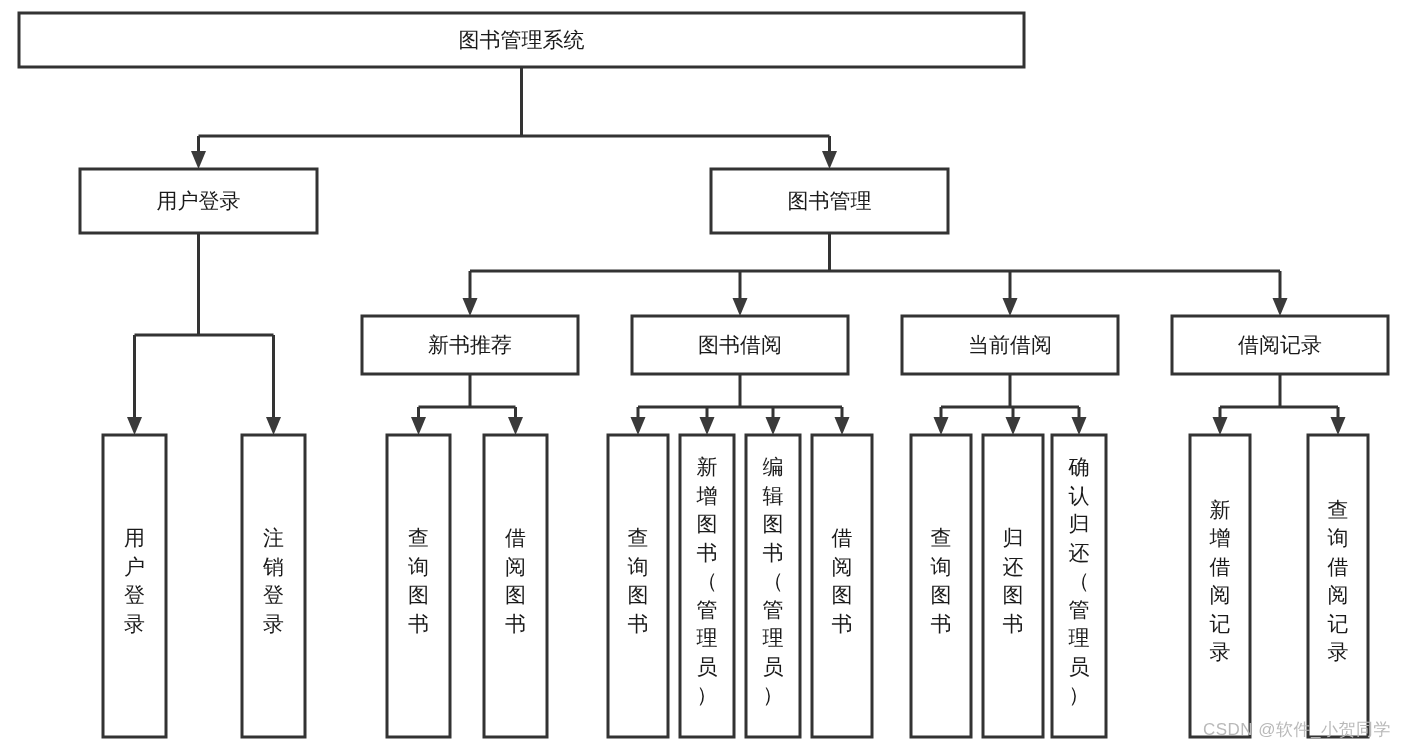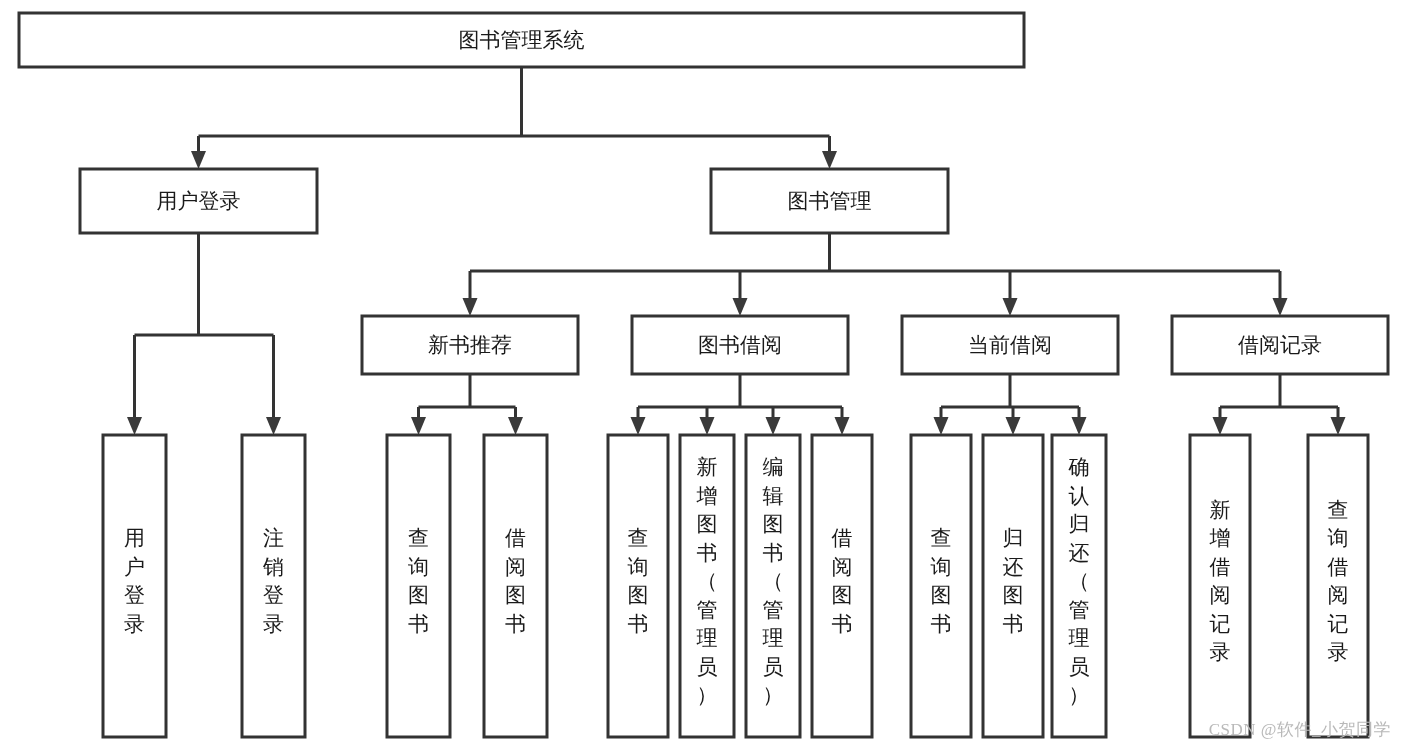--- a/index.html
+++ b/index.html
@@ -53,21 +53,21 @@
   .node-label-v {
     font-family: "DejaVu Sans", "Liberation Sans", sans-serif;
     font-size: 21px;
     fill: #1a1a1a;
     text-anchor: middle;
   }
   .watermark {
     position: absolute;
     right: 14px;
     bottom: 6px;
-    font-family: Liberation Serif, serif;
+    font-family: Liberation Sans, sans-serif;
     font-size: 17px;
     color: #b9b9b9;
     letter-spacing: 0.5px;
     white-space: nowrap;
     pointer-events: none;
   }
 </style>
 </head>
 <body>
 

